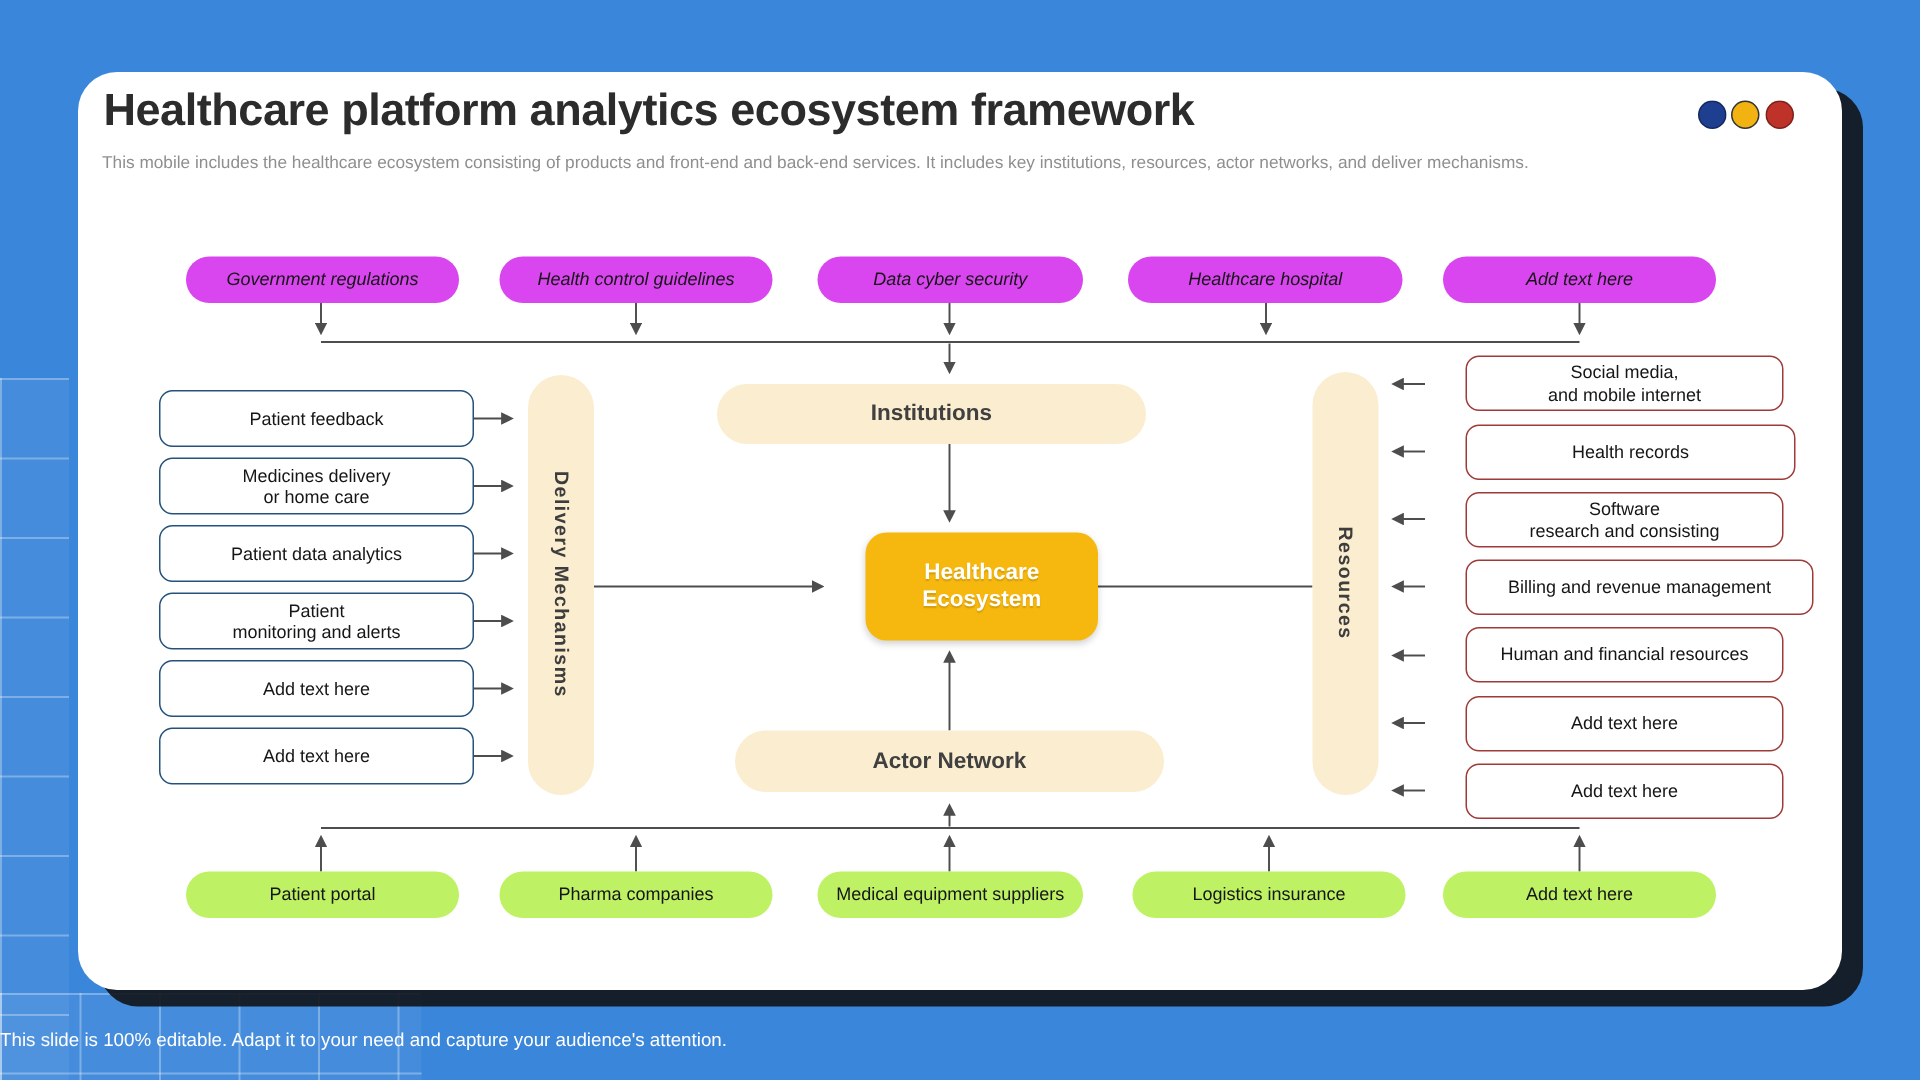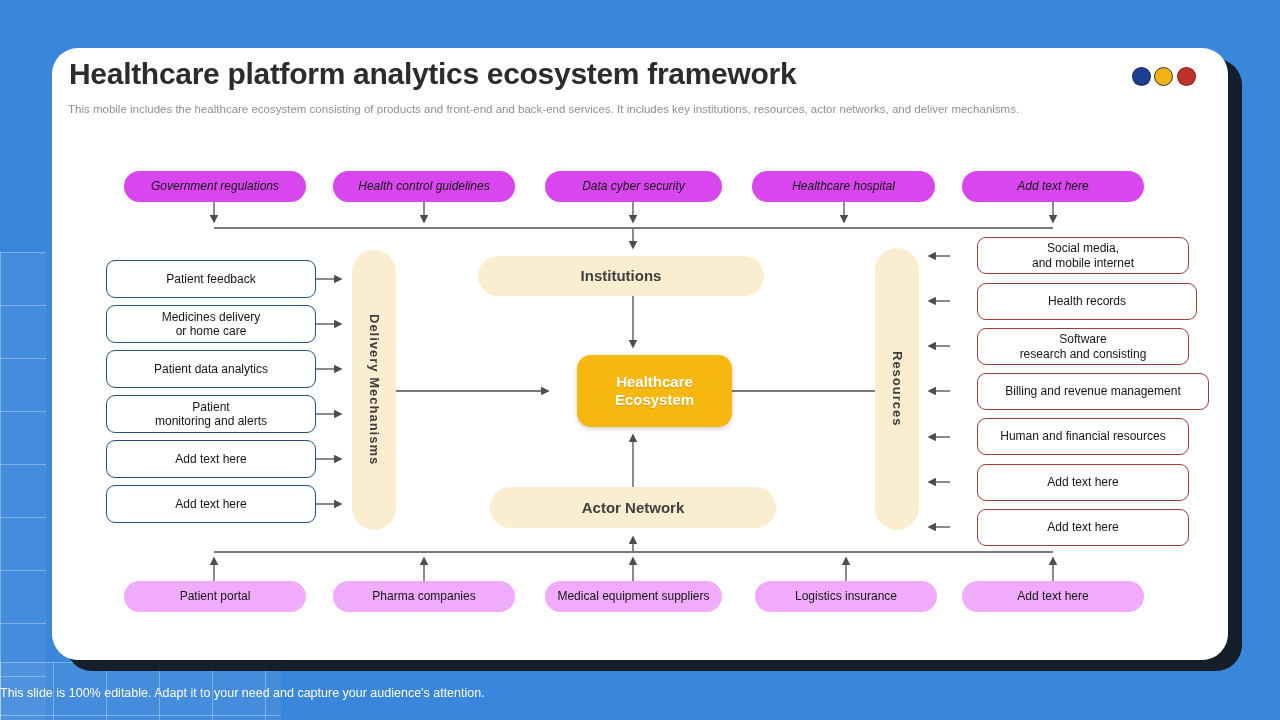--- a/index.html
+++ b/index.html
@@ -12,21 +12,21 @@
   .card{position:absolute;left:52px;top:48px;width:1176px;height:612px;background:#fff;
         border-radius:26px;box-shadow:14px 11px 0 rgba(18,22,28,.92);}
   .title{position:absolute;left:68px;top:56px;margin:1px;font-size:30px;font-weight:700;
          color:#2c2c2c;letter-spacing:-.3px;}
   .subtitle{position:absolute;left:68px;top:103px;font-size:11.5px;color:#8f8f8f;}
   .dot{position:absolute;width:19px;height:19px;border-radius:50%;box-sizing:border-box;}
   .node{position:absolute;display:flex;align-items:center;justify-content:center;
         text-align:center;white-space:pre-line;line-height:1.2;font-size:12px;color:#161616;}
   .pill{border-radius:16px;}
   .top-pill{background:#d946ef;font-style:italic;}
-  .bottom-pill{background:#f0abfc;}
+  .bottom-pill{background:#bef264;}
   .box{background:#fff;border:1.3px solid #24527C;border-radius:9px;box-sizing:border-box;}
   .box-r{border-color:#9E3A38;margin-left:27px;}
   .cream{background:#FBEDCF;}
   .hub{font-weight:700;color:#404040;font-size:15px;border-radius:21px;}
   .vlabel{writing-mode:vertical-rl;font-weight:700;color:#3d3d3d;font-size:13px;
           letter-spacing:1px;border-radius:22px;}
   .eco{background:#F6B70E;color:#fff;font-weight:700;font-size:15px;border-radius:14px;
        box-shadow:0 2px 5px rgba(0,0,0,.18);text-shadow:0 1px 1px rgba(0,0,0,.15);}
   .connectors{position:absolute;left:0;top:0;pointer-events:none;}
   .footer{position:absolute;left:0;top:686px;width:1280px;text-align:left;

